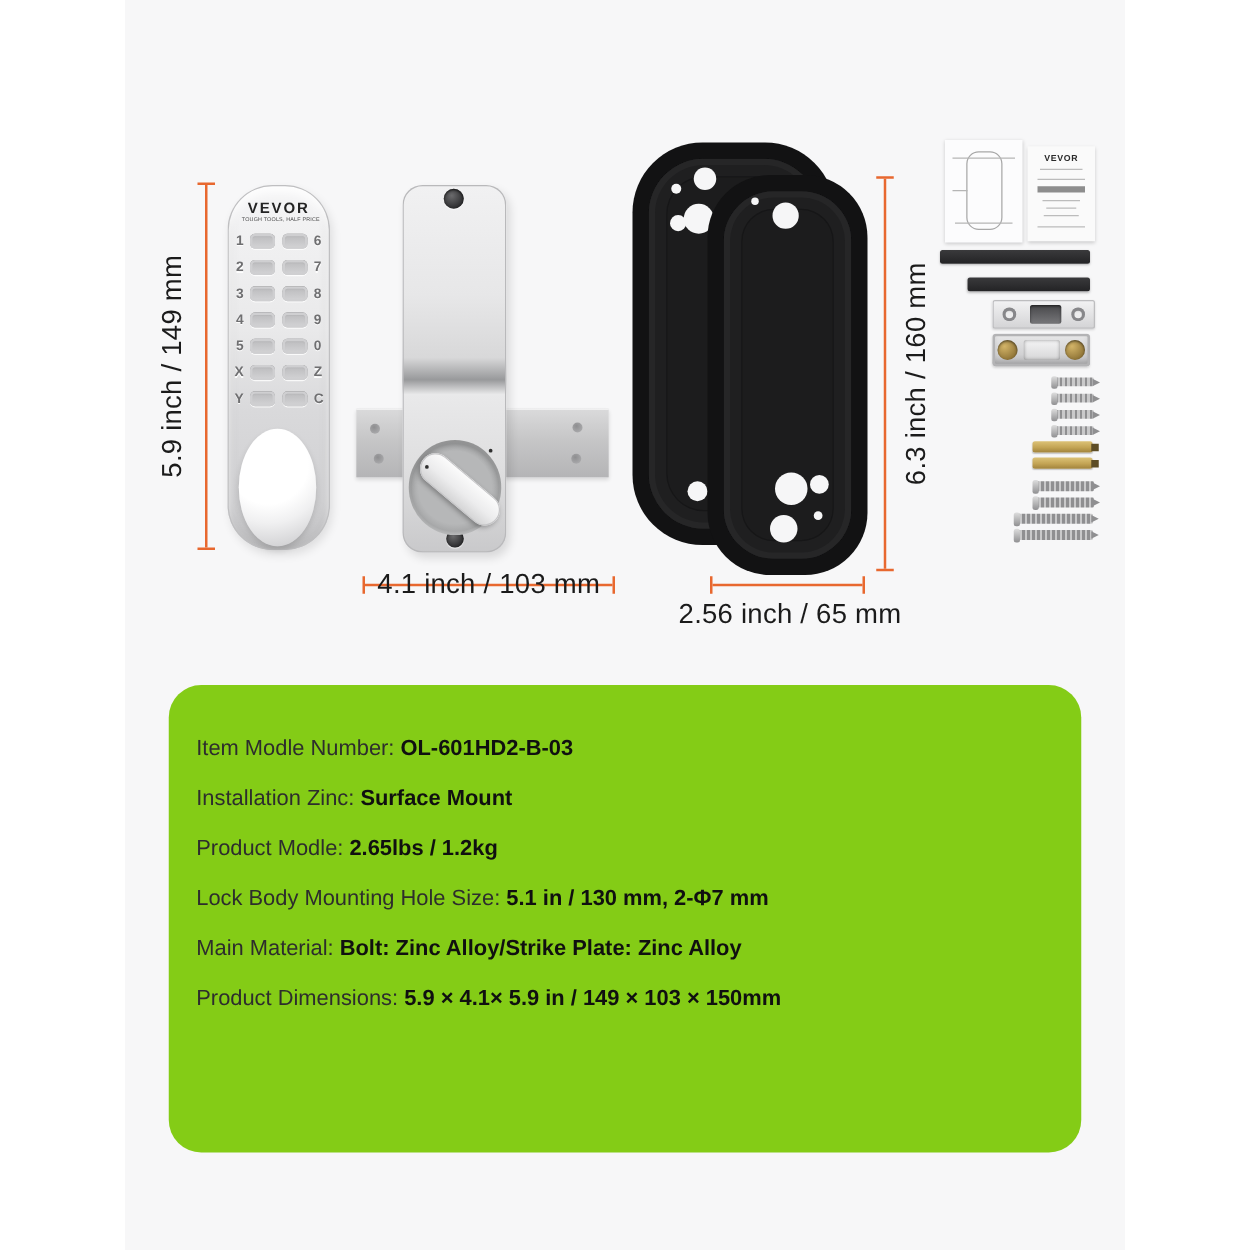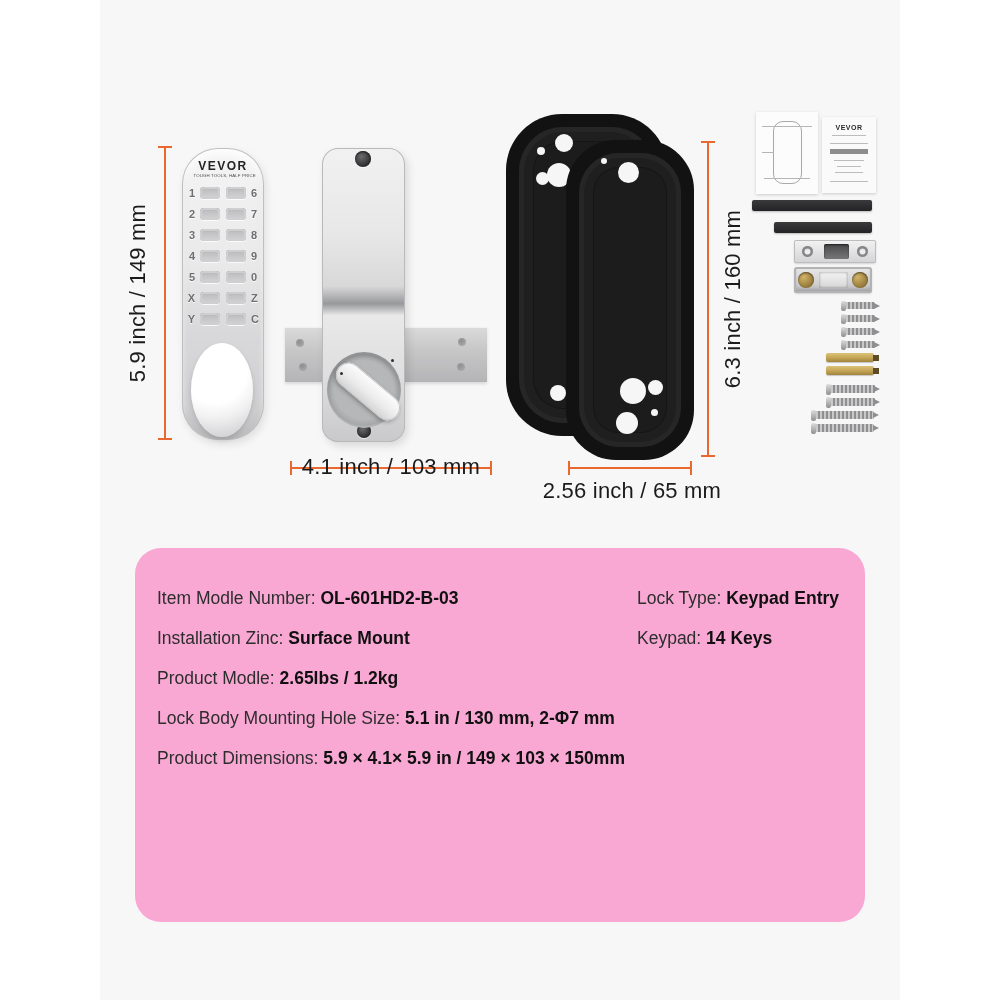--- a/index.html
+++ b/index.html
@@ -92,21 +92,21 @@
     border-radius:1px;}
   .screw::before{content:"";position:absolute;left:-1px;top:-1.5px;bottom:-1.5px;width:5px;border-radius:2px;
     background:linear-gradient(180deg,#dedede,#909092);}
   .screw::after{content:"";position:absolute;right:-5px;top:50%;transform:translateY(-50%);
     border-left:6px solid #8f8f91;border-top:3px solid transparent;border-bottom:3px solid transparent;}
   .spindle{position:absolute;height:9px;border-radius:2px;
     background:linear-gradient(180deg,#dcc277 0%,#c3a455 55%,#a1833c 100%);box-shadow:0 1px 1px rgba(0,0,0,.2);}
   .spindle::after{content:"";position:absolute;right:-5px;top:1.5px;width:6px;height:6px;background:#5d4d26;}
 
   
-  .spec-panel{position:absolute;left:135px;top:548px;width:730px;height:374px;background:#f9a8d4;border-radius:26px;}
+  .spec-panel{position:absolute;left:135px;top:548px;width:730px;height:374px;background:#84cc16;border-radius:26px;}
   .spec-col{position:absolute;top:30px;}
   .spec-col.left{left:22px;}
   .spec-col.right{left:502px;}
   .spec-row{height:40px;line-height:40px;font-size:17.5px;color:#2d2d2d;white-space:nowrap;}
   .spec-row b{color:#101010;font-weight:700;}
 </style>
 </head>
 <body>
 
 <div id="canvas" style="--accent:#E8682F;">
@@ -250,20 +250,17 @@
 
   <div class="screw" style="left:812px;top:411px;width:62px;height:8px;"></div>
   <div class="screw" style="left:812px;top:424px;width:62px;height:8px;"></div>
 
   <div class="spec-panel">
     <div class="spec-col left">
       <div class="spec-row"><span>Item Modle Number: </span><b>OL-601HD2-B-03</b></div>
       <div class="spec-row"><span>Installation Zinc: </span><b>Surface Mount</b></div>
       <div class="spec-row"><span>Product Modle: </span><b>2.65lbs / 1.2kg</b></div>
       <div class="spec-row"><span>Lock Body Mounting Hole Size: </span><b>5.1 in / 130 mm, 2-Φ7 mm</b></div>
+      <div class="spec-row"><span>Main Material: </span><b>Bolt: Zinc Alloy/Strike Plate: Zinc Alloy</b></div>
       <div class="spec-row"><span>Product Dimensions: </span><b>5.9 × 4.1× 5.9 in / 149 × 103 × 150mm</b></div>
     </div>
-    <div class="spec-col right">
-      <div class="spec-row"><span>Lock Type: </span><b>Keypad Entry</b></div>
-      <div class="spec-row"><span>Keypad: </span><b>14 Keys</b></div>
-    </div>
   </div>
 </div>
 
 </body></html>

